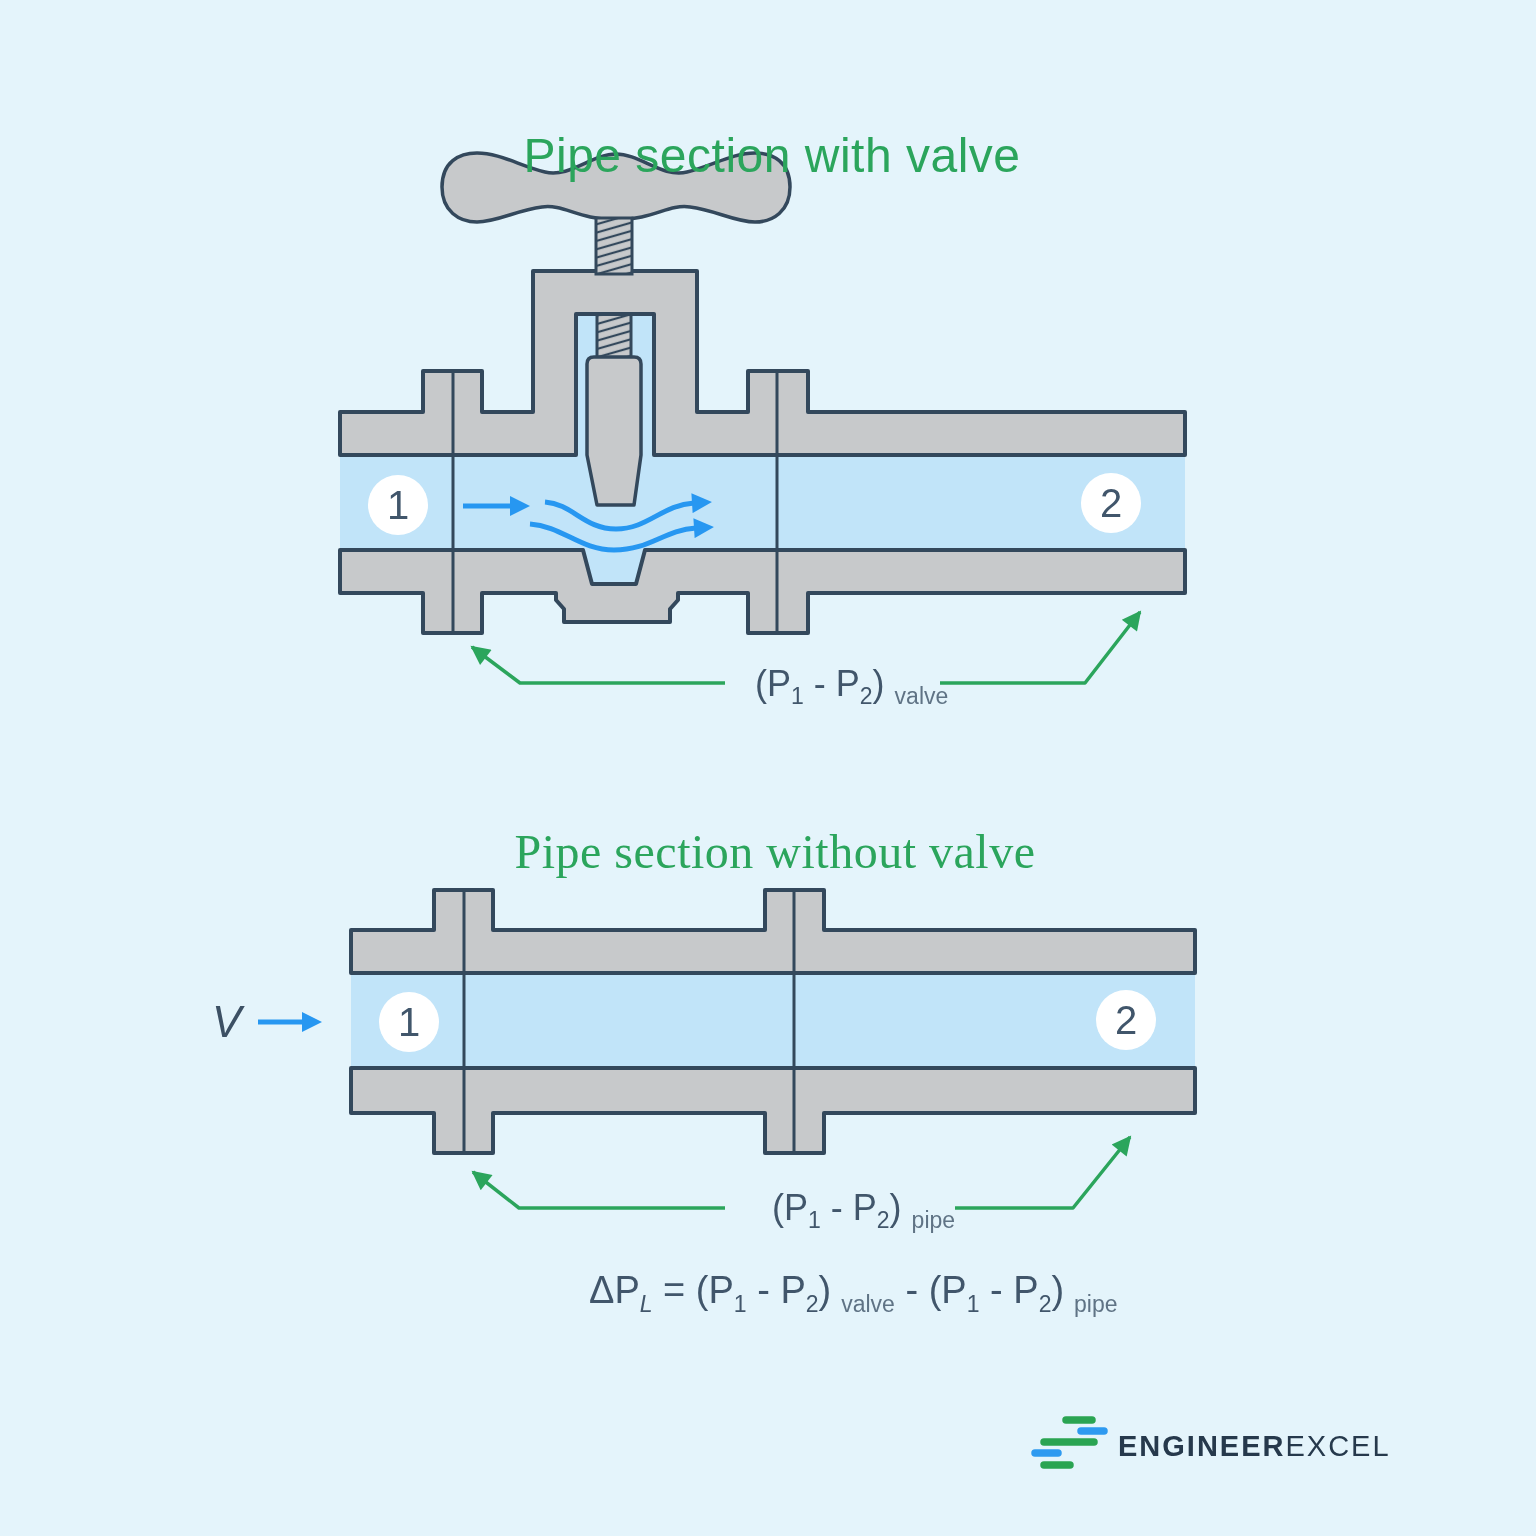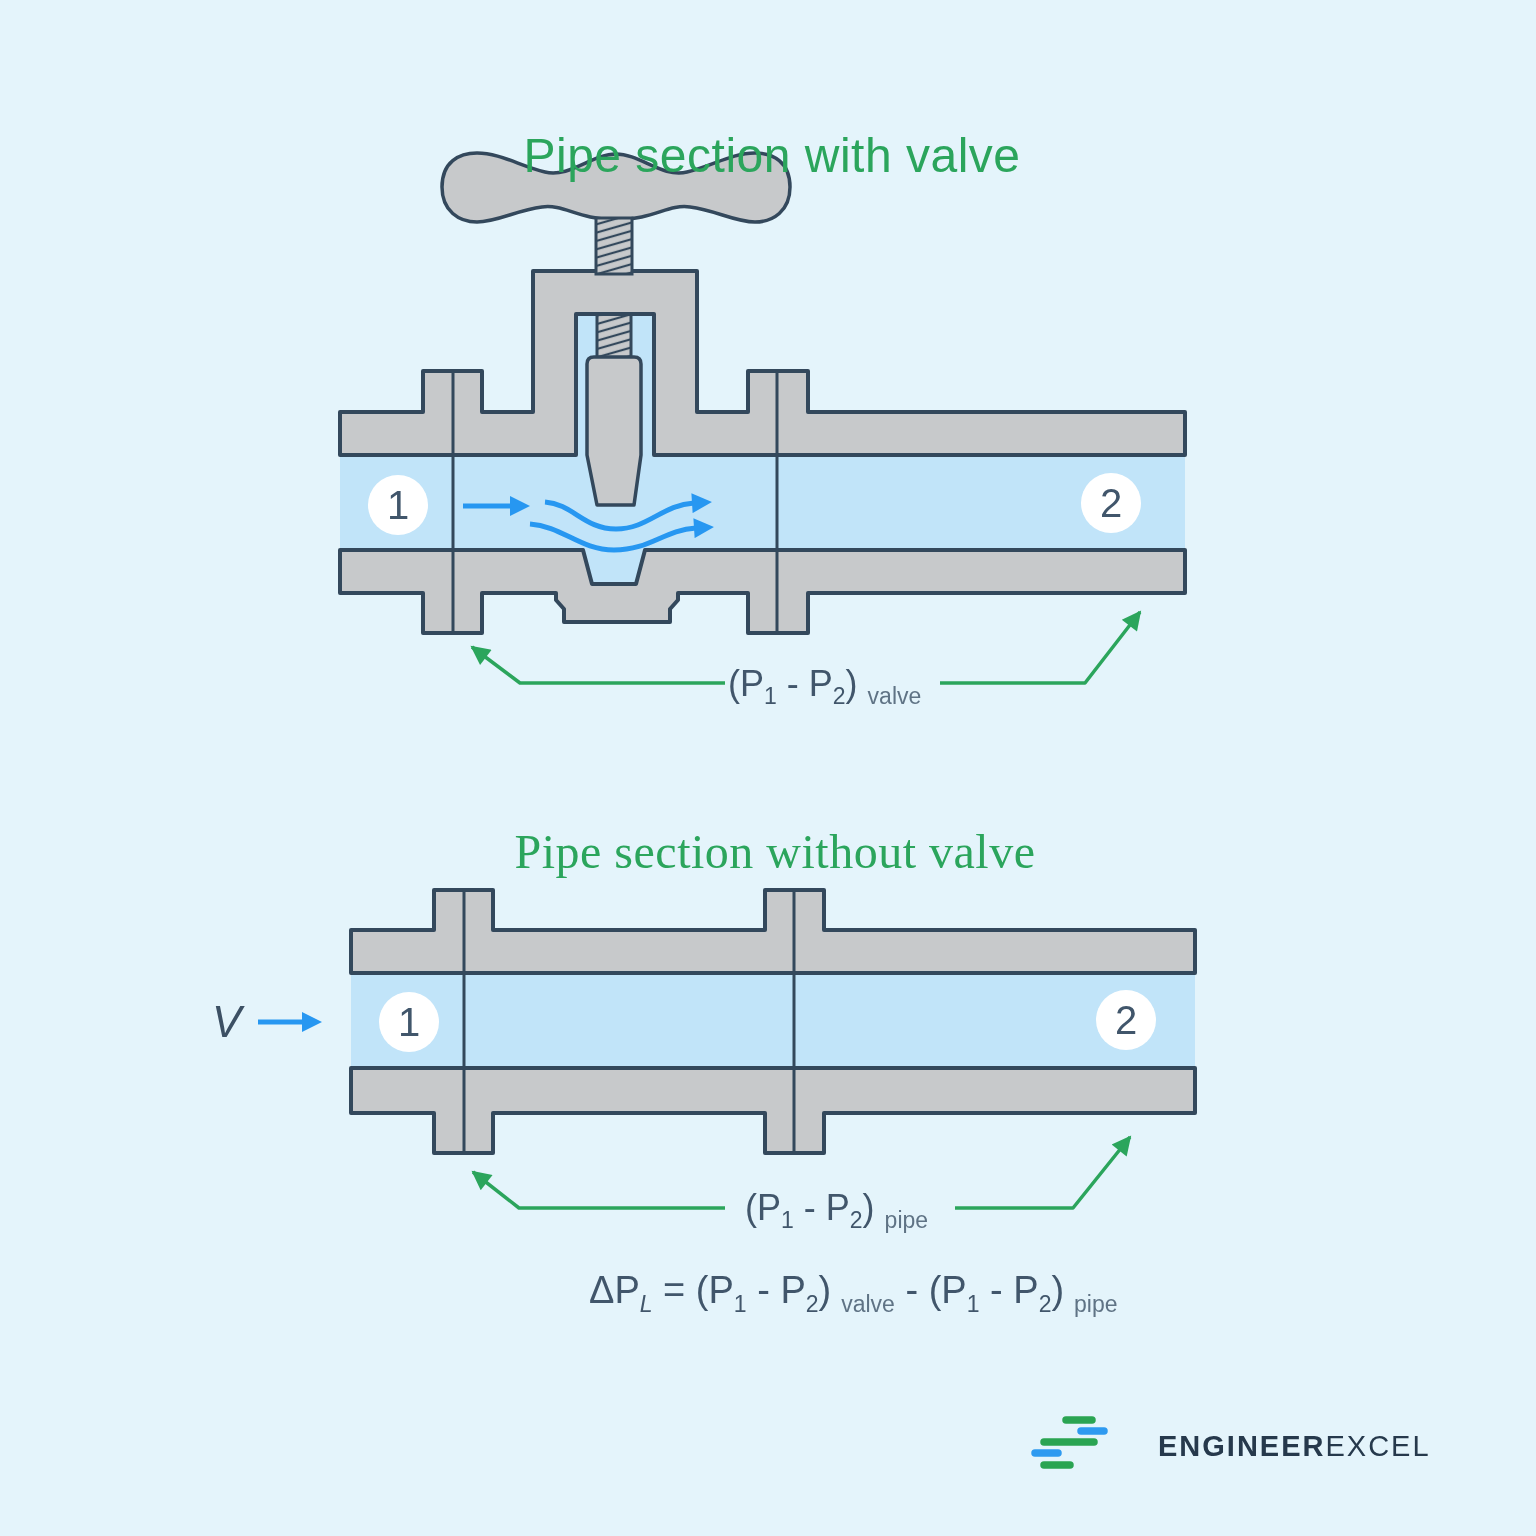--- a/index.html
+++ b/index.html
@@ -8,21 +8,21 @@
     background:#e4f4fb;
     font-family:"Liberation Sans", sans-serif;
   }
   .abs{position:absolute;}
   #diagram-svg{position:absolute;left:0;top:0;}
   .title{
     width:800px;text-align:center;font-size:48px;font-weight:500;
     color:#2ba55c;line-height:1;letter-spacing:0.5px;white-space:nowrap;
   }
   .pressure-label{
-    white-space:nowrap;color:#41566b;font-size:36px;line-height:1;
+    white-space:nowrap;color:#41566b;font-size:36px;line-height:1;margin-left:27px;
   }
   .pressure-label sub{font-size:23px;}
   .sub-word{font-size:23px;color:#5f7385;margin-left:10px;}
   .formula{
     white-space:nowrap;color:#41566b;font-size:38px;line-height:1;
   }
   .formula sub{font-size:23px;}
   .formula .lhs-sub{font-style:italic;color:#41566b;}
   .point-circle{
     width:60px;height:60px;border-radius:50%;background:#ffffff;
@@ -149,13 +149,13 @@
   <span>1</span>
 </div>
 <div class="abs point-circle" style="left:1096px;top:990px;">
   <span>2</span>
 </div>
 
 <div class="abs pressure-label" style="left:745px;top:1190px;text-align:center;"><span>(P</span><sub>1</sub><span> - P</span><sub>2</sub><span>)</span><sub class="sub-word">pipe</sub></div>
 
 <div class="abs formula" style="left:589px;top:1271px;"><span>ΔP</span><sub class="lhs-sub">L</sub><span> = </span><span>(P</span><sub>1</sub><span> - P</span><sub>2</sub><span>)</span><sub class="sub-word">valve</sub><span> - </span><span>(P</span><sub>1</sub><span> - P</span><sub>2</sub><span>)</span><sub class="sub-word">pipe</sub></div>
 
-<div class="abs logo-text" style="left:1118px;top:1432px;margin-left:40px;"><span class="bold">ENGINEER</span><span class="light">EXCEL</span></div>
+<div class="abs logo-text" style="left:1118px;top:1432px;"><span class="bold">ENGINEER</span><span class="light">EXCEL</span></div>
 
 </body></html>

